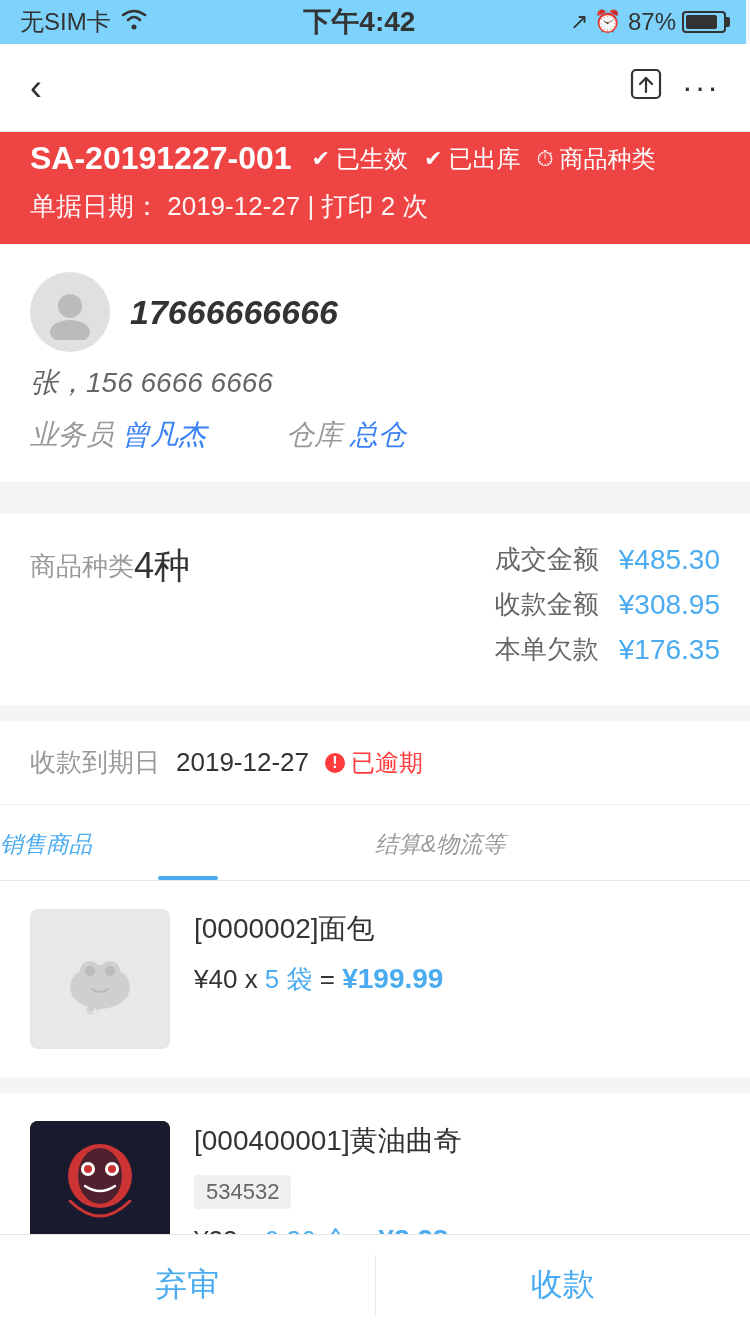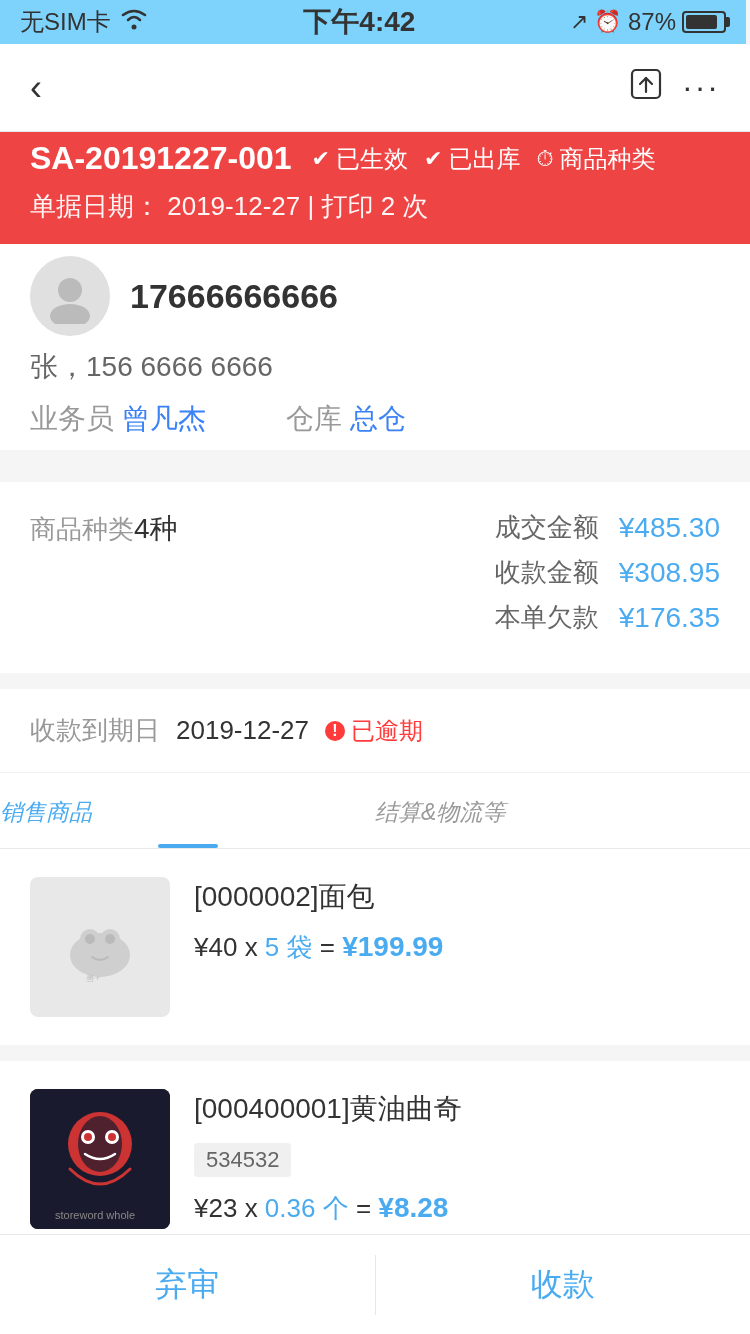--- a/index.html
+++ b/index.html
@@ -116,22 +116,23 @@
     }
     .tag-icon { font-size: 22px; }
     .banner-row2 {
       font-size: 26px;
       color: rgba(255,255,255,0.95);
     }
 
     
     .customer-section {
       background: #fff;
-      padding: 12px 30px;
+      padding: 28px 30px;
       margin-bottom: 16px;
+      font-style: italic;
     }
     .customer-row1 {
       display: flex;
       align-items: center;
       gap: 20px;
       margin-bottom: 12px;
     }
     .avatar {
       width: 80px;
       height: 80px;
@@ -173,21 +174,21 @@
     }
     .summary-left { }
     .summary-item-left {
       font-size: 26px;
       color: #666;
       display: flex;
       align-items: center;
       margin-bottom: 8px;
     }
     .summary-item-left .label { color: #999; }
-    .summary-item-left .value { color: #333; font-size: 28px; }
+    .summary-item-left .value { color: #333; font-size: 36px; }
     .summary-right { text-align: right; }
     .summary-item-right {
       display: flex;
       align-items: center;
       justify-content: flex-end;
       gap: 20px;
       margin-bottom: 10px;
       font-size: 26px;
     }
     .summary-item-right .s-label { color: #666; }

